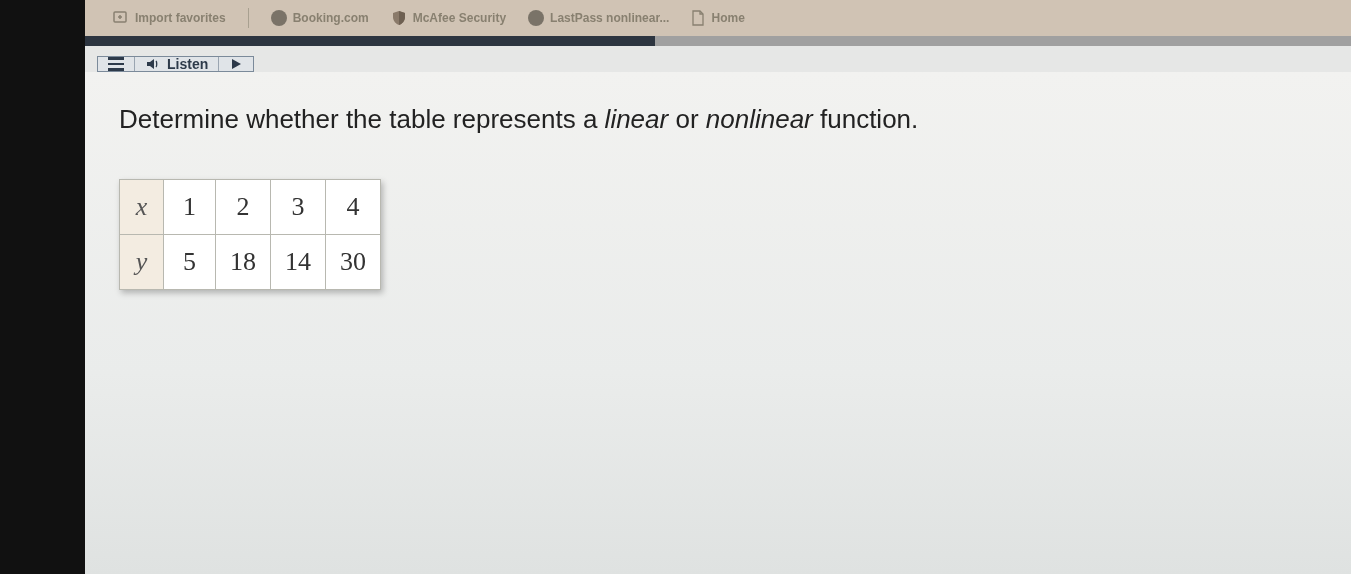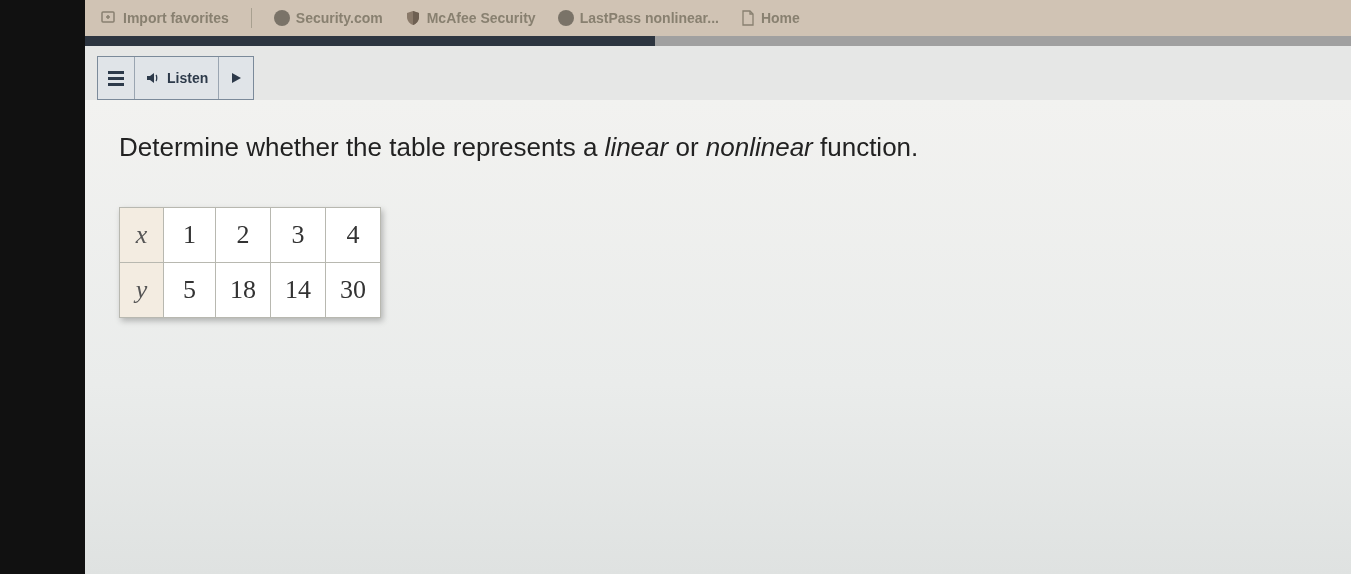--- a/index.html
+++ b/index.html
@@ -19,24 +19,24 @@
     height: 574px;
     background: #e6e7e6;
     display: flex;
     flex-direction: column;
   }
   .bookmarks-bar {
     height: 36px;
     background: #d0c3b4;
     display: flex;
     align-items: center;
-    padding: 0 16px;
+    padding: 0 28px;
     gap: 22px;
     color: #888070;
-    font-size: 14px;
+    font-size: 12px;
     font-weight: 600;
   }
   .bm-item { display: flex; align-items: center; gap: 6px; cursor: pointer; }
   .bm-divider { width: 1px; height: 20px; background: #a8a090; }
   .circle-icon {
     width: 16px; height: 16px; border-radius: 50%;
     background: #7a7368; display: inline-block;
   }
   .shield-icon svg, .page-icon svg { display: block; }
   .progress-strip {
@@ -50,21 +50,21 @@
   }
   .toolbar-row {
     display: flex;
     align-items: center;
     padding: 10px 12px 0 12px;
   }
   .tool-group {
     display: flex;
     border: 1px solid #7b8a9a;
     background: #dfe4ea;
-    height: 44px;
+    height: 16px;
   }
   .tool-btn {
     display: flex;
     align-items: center;
     justify-content: center;
     padding: 0 10px;
     border-right: 1px solid #9aa5b1;
     color: #2d3a4a;
     font-weight: bold;
     font-size: 14px;
@@ -148,21 +148,21 @@
     <div class="bm-item">
       <svg width="16" height="16" viewBox="0 0 16 16">
         <rect x="1" y="2" width="12" height="10" rx="1" fill="none" stroke="#888070" stroke-width="1.5"></rect>
         <path d="M7 5v4M5 7h4" stroke="#888070" stroke-width="1.5"></path>
       </svg>
       <span>Import favorites</span>
     </div>
     <div class="bm-divider"></div>
     <div class="bm-item">
       <span class="circle-icon"></span>
-      <span>Security.com</span>
+      <span>Booking.com</span>
     </div>
     <div class="bm-item">
       <span class="shield-icon">
         <svg width="16" height="16" viewBox="0 0 16 16">
             <path d="M8 1l6 2v4c0 4-3 7-6 8-3-1-6-4-6-8V3l6-2z" fill="#8a7a6a"></path>
             <path d="M8 1l6 2v4c0 4-3 7-6 8V1z" fill="#6e6052"></path>
           </svg>
       </span>
       <span>McAfee Security</span>
     </div>

